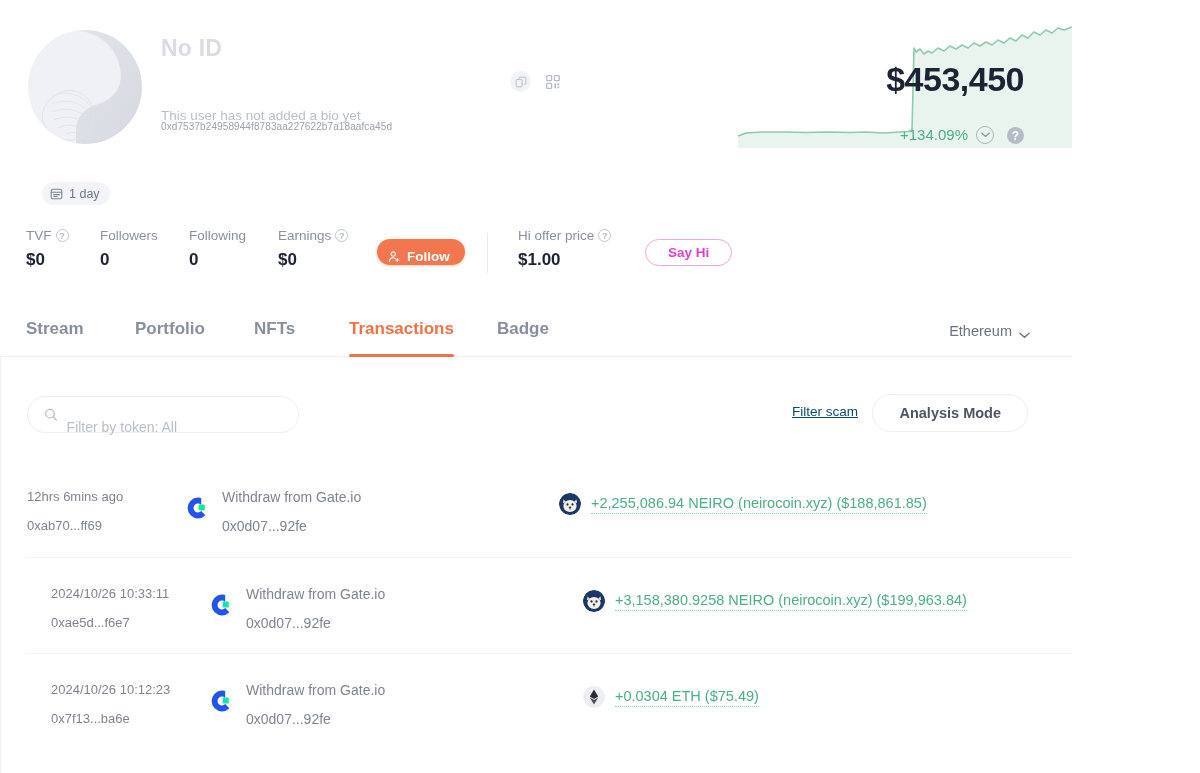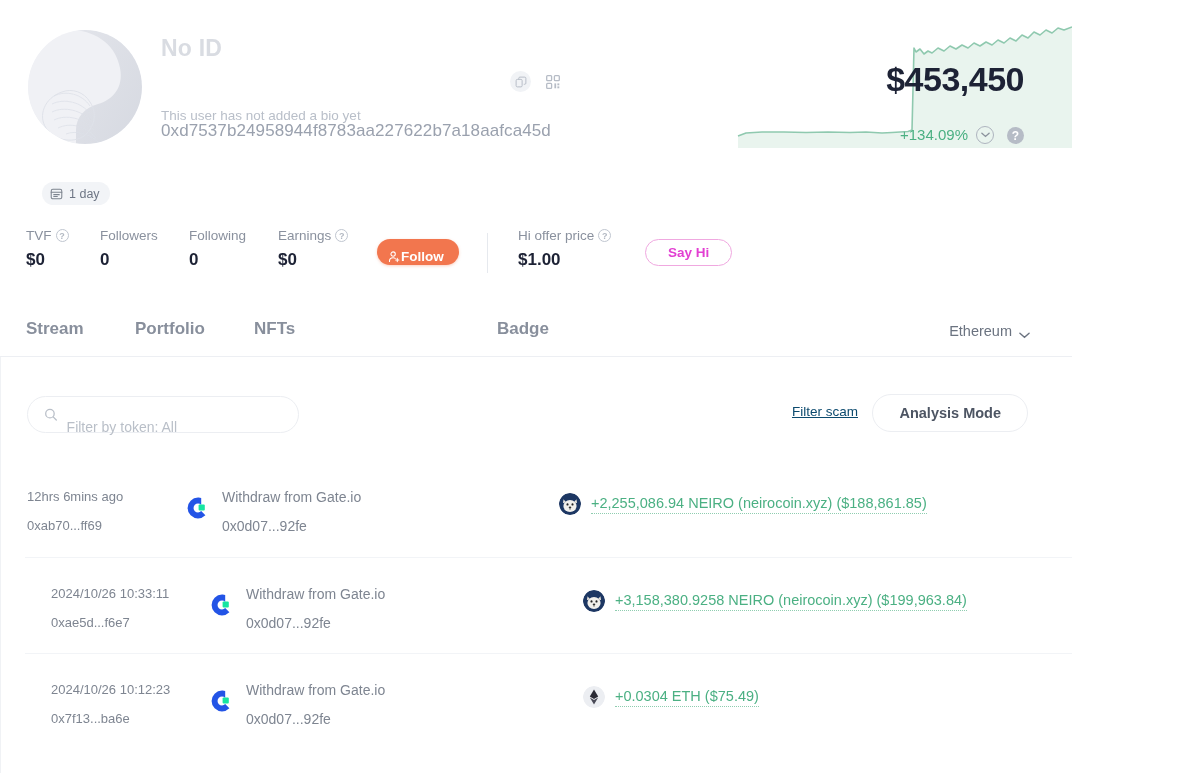--- a/index.html
+++ b/index.html
@@ -20,21 +20,21 @@
     overflow: hidden;
   }
   .avatar svg { display: block; width: 114px; height: 114px; }
 
   .pname {
     position: absolute; left: 161px; top: 35px;
     font-size: 23px; font-weight: 700; color: #d9dce2; letter-spacing: .2px;
   }
   .paddr {
     position: absolute; left: 161px; top: 73px;
-    font-size: 17px; color: #9aa1ae; letter-spacing: .1px; margin-top: 48px;
+    font-size: 10px; color: #9aa1ae; letter-spacing: .1px; margin-top: 48px;
   }
   .icbtn {
     position: absolute; top: 71px;
     width: 21px; height: 21px; border-radius: 50%;
     background: #f1f3f6;
     display: flex; align-items: center; justify-content: center;
   }
   .icbtn.copy { left: 510px; }
   .icbtn.qr   { left: 542px; background: transparent; }
   .icbtn svg { display:block; }
@@ -89,21 +89,21 @@
     width: 13px; height: 13px; border-radius: 50%;
     border: 1.1px solid #c0c6d0; color: #b2b8c2;
     font-size: 9px; display:flex; align-items:center; justify-content:center;
     font-weight:700;
   }
   .follow-btn {
     position: absolute; left: 377px; top: 239px;
     height: 26px; padding: 8px 15px 0 11px;
     background: #f2764e; border-radius: 14px; border: none;
     color: #fff; font-size: 13.5px; font-weight: 700;
-    display: flex; align-items: center; gap: 0;
+    display: flex; align-items: center; gap: 6px;
     font-family: "Liberation Sans", sans-serif;
     box-shadow: 0 1px 3px rgba(242,118,78,.35);
   }
   .vsep { position: absolute; left: 487px; top: 233px; width: 1px; height: 40px; background: #e6e9ee; }
   .sayhi-btn {
     position: absolute; left: 645px; top: 239px;
     height: 27px; padding: 0 22px;
     background: #fff; border: 1.3px solid #f0a8e0; border-radius: 14px;
     color: #e23fd2; font-size: 13.5px; font-weight: 700;
     font-family: "Liberation Sans", sans-serif;
@@ -333,20 +333,23 @@
   <div class="tabs">
     <div class="tab" style="left:26px">
       <span>Stream</span>
     </div>
     <div class="tab" style="left:135px">
       <span>Portfolio</span>
     </div>
     <div class="tab" style="left:254px">
       <span>NFTs</span>
     </div>
+    <div class="tab active" style="left:349px">
+      <span>Transactions</span>
+    </div>
     <div class="tab" style="left:497px">
       <span>Badge</span>
     </div>
 
     <div class="chainsel">
       <span>Ethereum</span>
       <svg width="11" height="7" viewBox="0 0 12 7">
         <path d="M1 1l5 4.4L11 1" fill="none" stroke="#6b7380" stroke-width="1.5" stroke-linecap="round"></path>
       </svg>
     </div>

